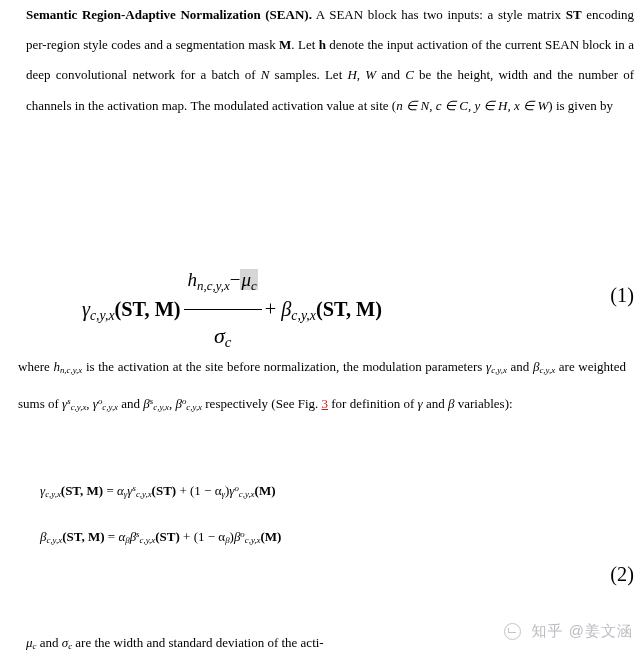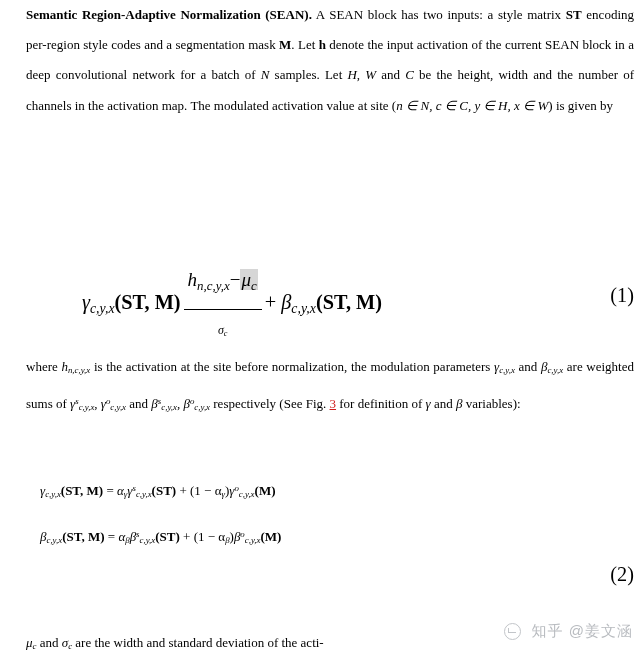--- a/index.html
+++ b/index.html
@@ -80,38 +80,38 @@
   }
   .frac .bar {
     display: block;
     height: 1.3px;
     background: #000;
     margin: 1px 0 1px 0;
   }
   .frac .den {
     display: block;
     padding: 1px 4px 0 4px;
-    font-size: 12px;
+    font-size: 22px;
     margin-top: 12px;
   }
   .hl {
     background: #d6d6d6;
     padding: 0 1px;
   }
   .eqnum {
     position: absolute;
     right: 0;
     top: 22px;
     font-size: 20.3px;
   }
 
   
   .para2 {
     position: absolute;
-    left: 26px;
+    left: 18px;
     top: 352px;
     width: 608px;
   }
 
   
   .eq2-wrap {
     position: absolute;
     left: 26px;
     top: 468px;
     width: 608px;

